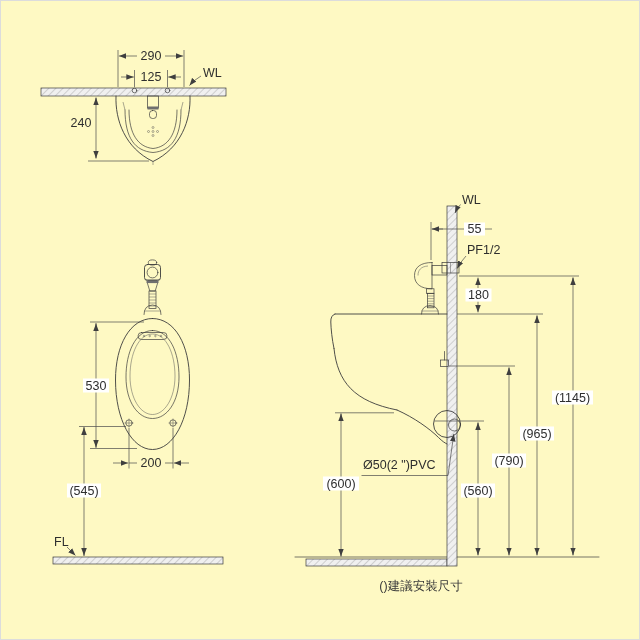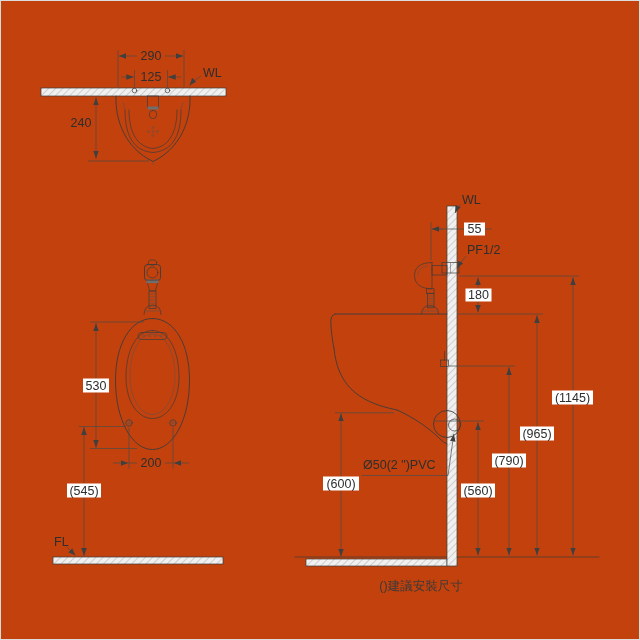--- a/index.html
+++ b/index.html
@@ -1,17 +1,17 @@
 <!DOCTYPE html>
 <html><head>
 <meta charset="utf-8">
 <style>
   html,body{margin:0;padding:0;background:#fff;}
   #canvas{
-    position:relative;width:640px;height:640px;background:#c2410c;
+    position:relative;width:640px;height:640px;background:#fef9c3;
     box-sizing:border-box;border:1px solid #dcdcdc;overflow:hidden;
     font-family:"Liberation Sans",sans-serif;
   }
   svg{display:block;}
   text{
     font-family:"Liberation Sans",sans-serif;
     font-size:12.5px;fill:#2e2e2e;
   }
   .cjk{font-size:12.5px;fill:#3a3a3a;}
   .ln{stroke:#3c3c3c;stroke-width:0.9;fill:none;stroke-linecap:round;}

